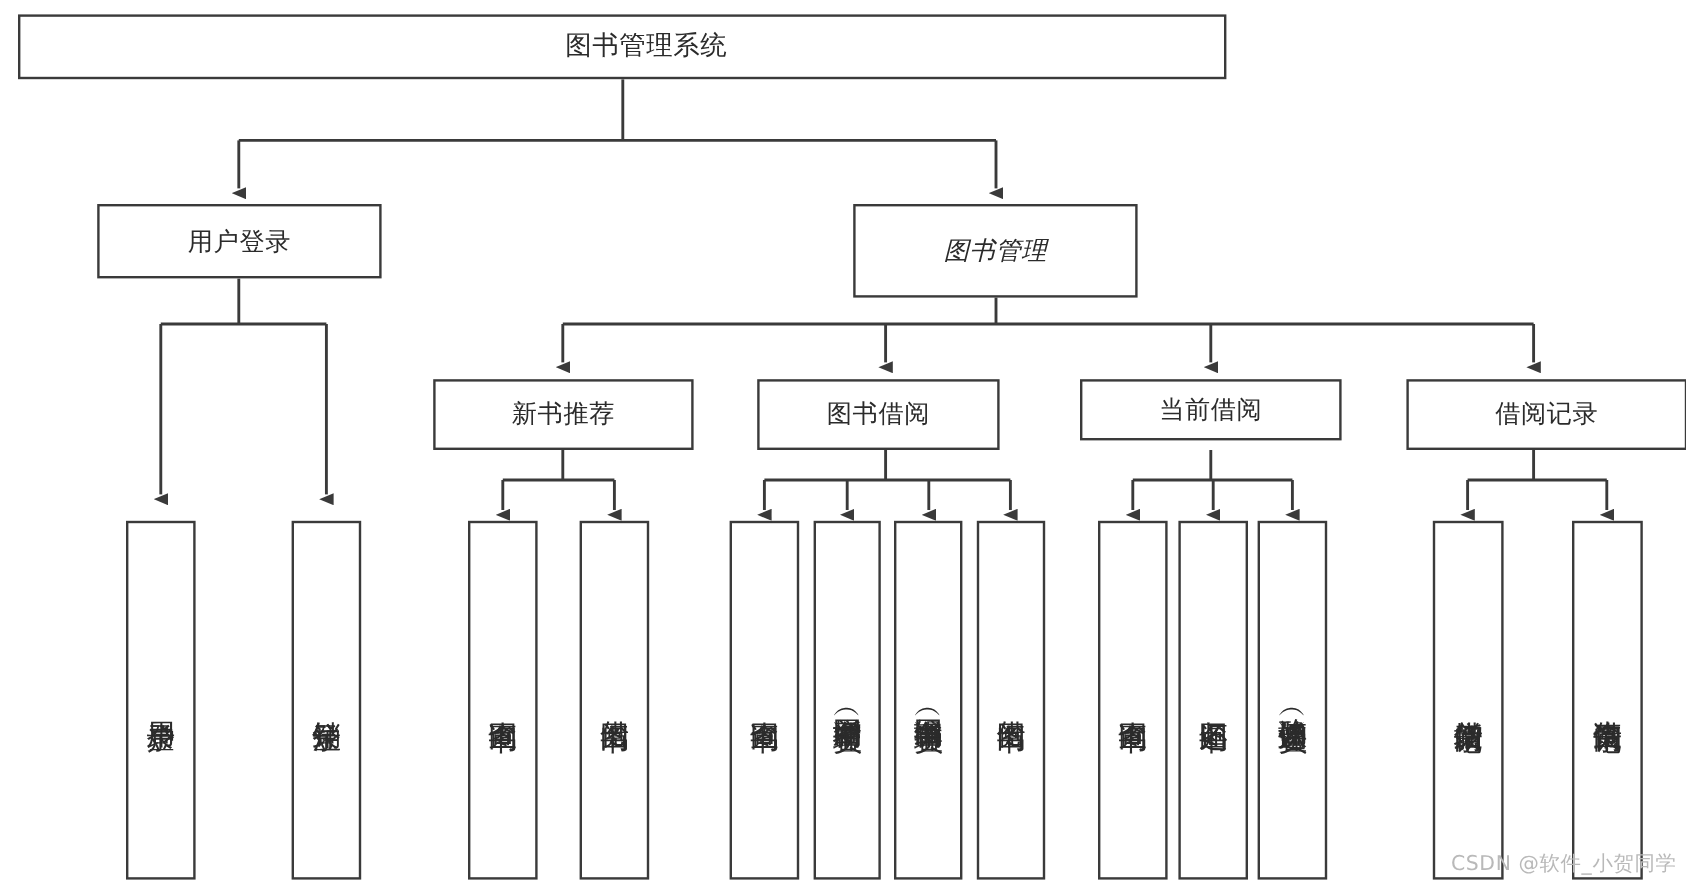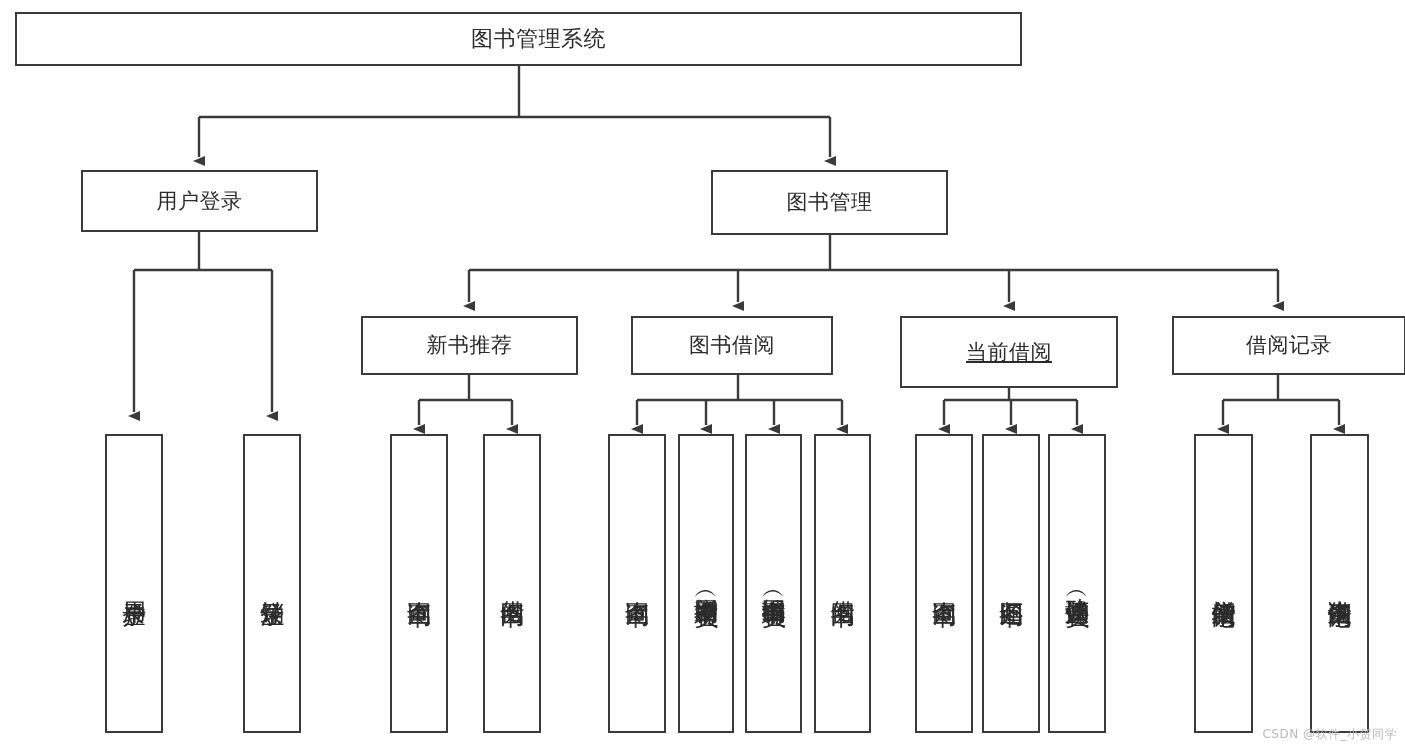--- a/index.html
+++ b/index.html
@@ -58,22 +58,22 @@
     writing-mode: vertical-rl;
     text-orientation: upright;
     font-size: 24px;
     line-height: 1.18;
     letter-spacing: 1px;
     white-space: nowrap;
   }
   .watermark {
     position: absolute;
     right: 8px;
-    bottom: 4px;
-    font-size: 12px;
+    bottom: 16px;
+    font-size: 17px;
     color: #b9b9b9;
     white-space: nowrap;
     letter-spacing: 0.5px;
   }
 </style>
 </head>
 <body>
 
 <div id="canvas">
 
@@ -128,31 +128,31 @@
     </g>
   </svg>
 
   <div class="node h-node root" style="left:15px; top:12px; width:1007px; height:54px;padding-left:40px;">
     <span class="node-label">图书管理系统</span>
   </div>
 
   <div class="node h-node" style="left:81px; top:170px; width:237px; height:62px;">
     <span class="node-label">用户登录</span>
   </div>
-  <div class="node h-node" style="left:711px; top:170px; width:237px; height:65px;">
+  <div class="node h-node" style="left:711px; top:170px; width:237px; height:78px;font-style:italic;">
     <span class="node-label">图书管理</span>
   </div>
 
   <div class="node h-node" style="left:361px; top:316px; width:217px; height:59px;">
     <span class="node-label">新书推荐</span>
   </div>
   <div class="node h-node" style="left:631px; top:316px; width:202px; height:59px;">
     <span class="node-label">图书借阅</span>
   </div>
-  <div class="node h-node" style="left:900px; top:316px; width:218px; height:72px;text-decoration:underline;">
+  <div class="node h-node" style="left:900px; top:316px; width:218px; height:51px;">
     <span class="node-label">当前借阅</span>
   </div>
   <div class="node h-node" style="left:1172px; top:316px; width:234px; height:59px;">
     <span class="node-label">借阅记录</span>
   </div>
 
   <div class="node v-node" style="left:105px; top:434px; width:58px; height:299px;">
     <span class="node-label">用户登录</span>
   </div>
   <div class="node v-node" style="left:243px; top:434px; width:58px; height:299px;">

